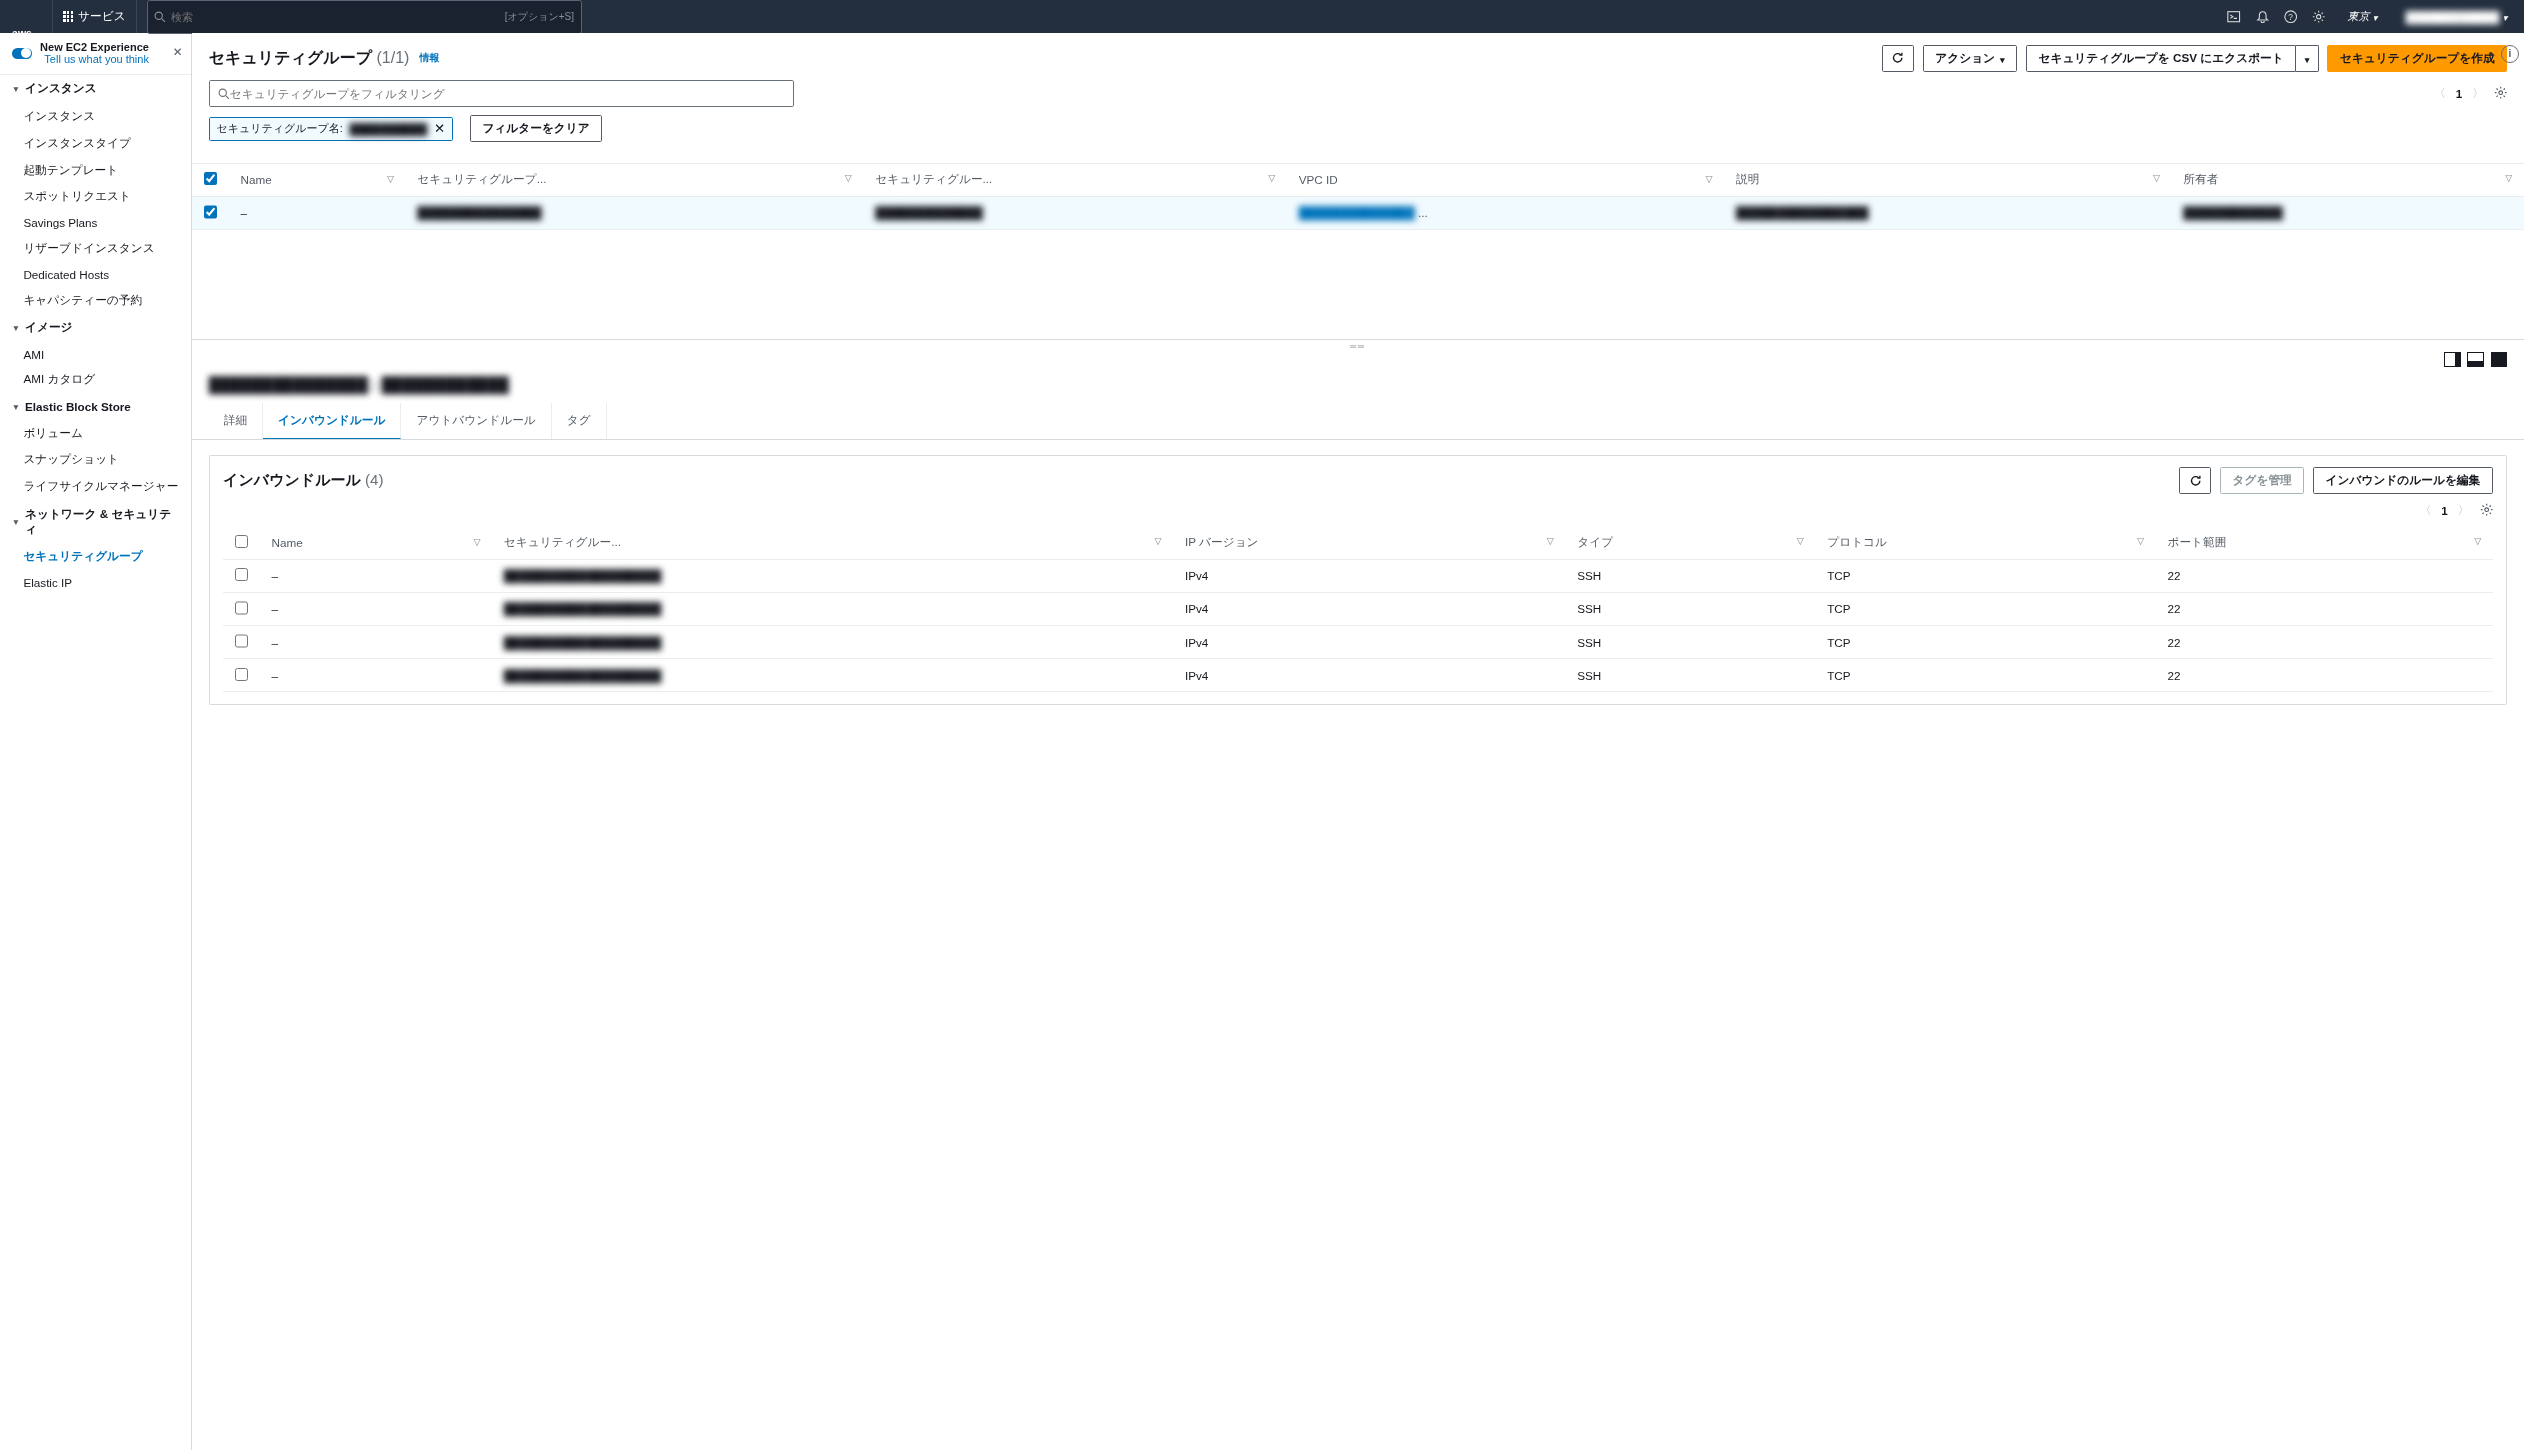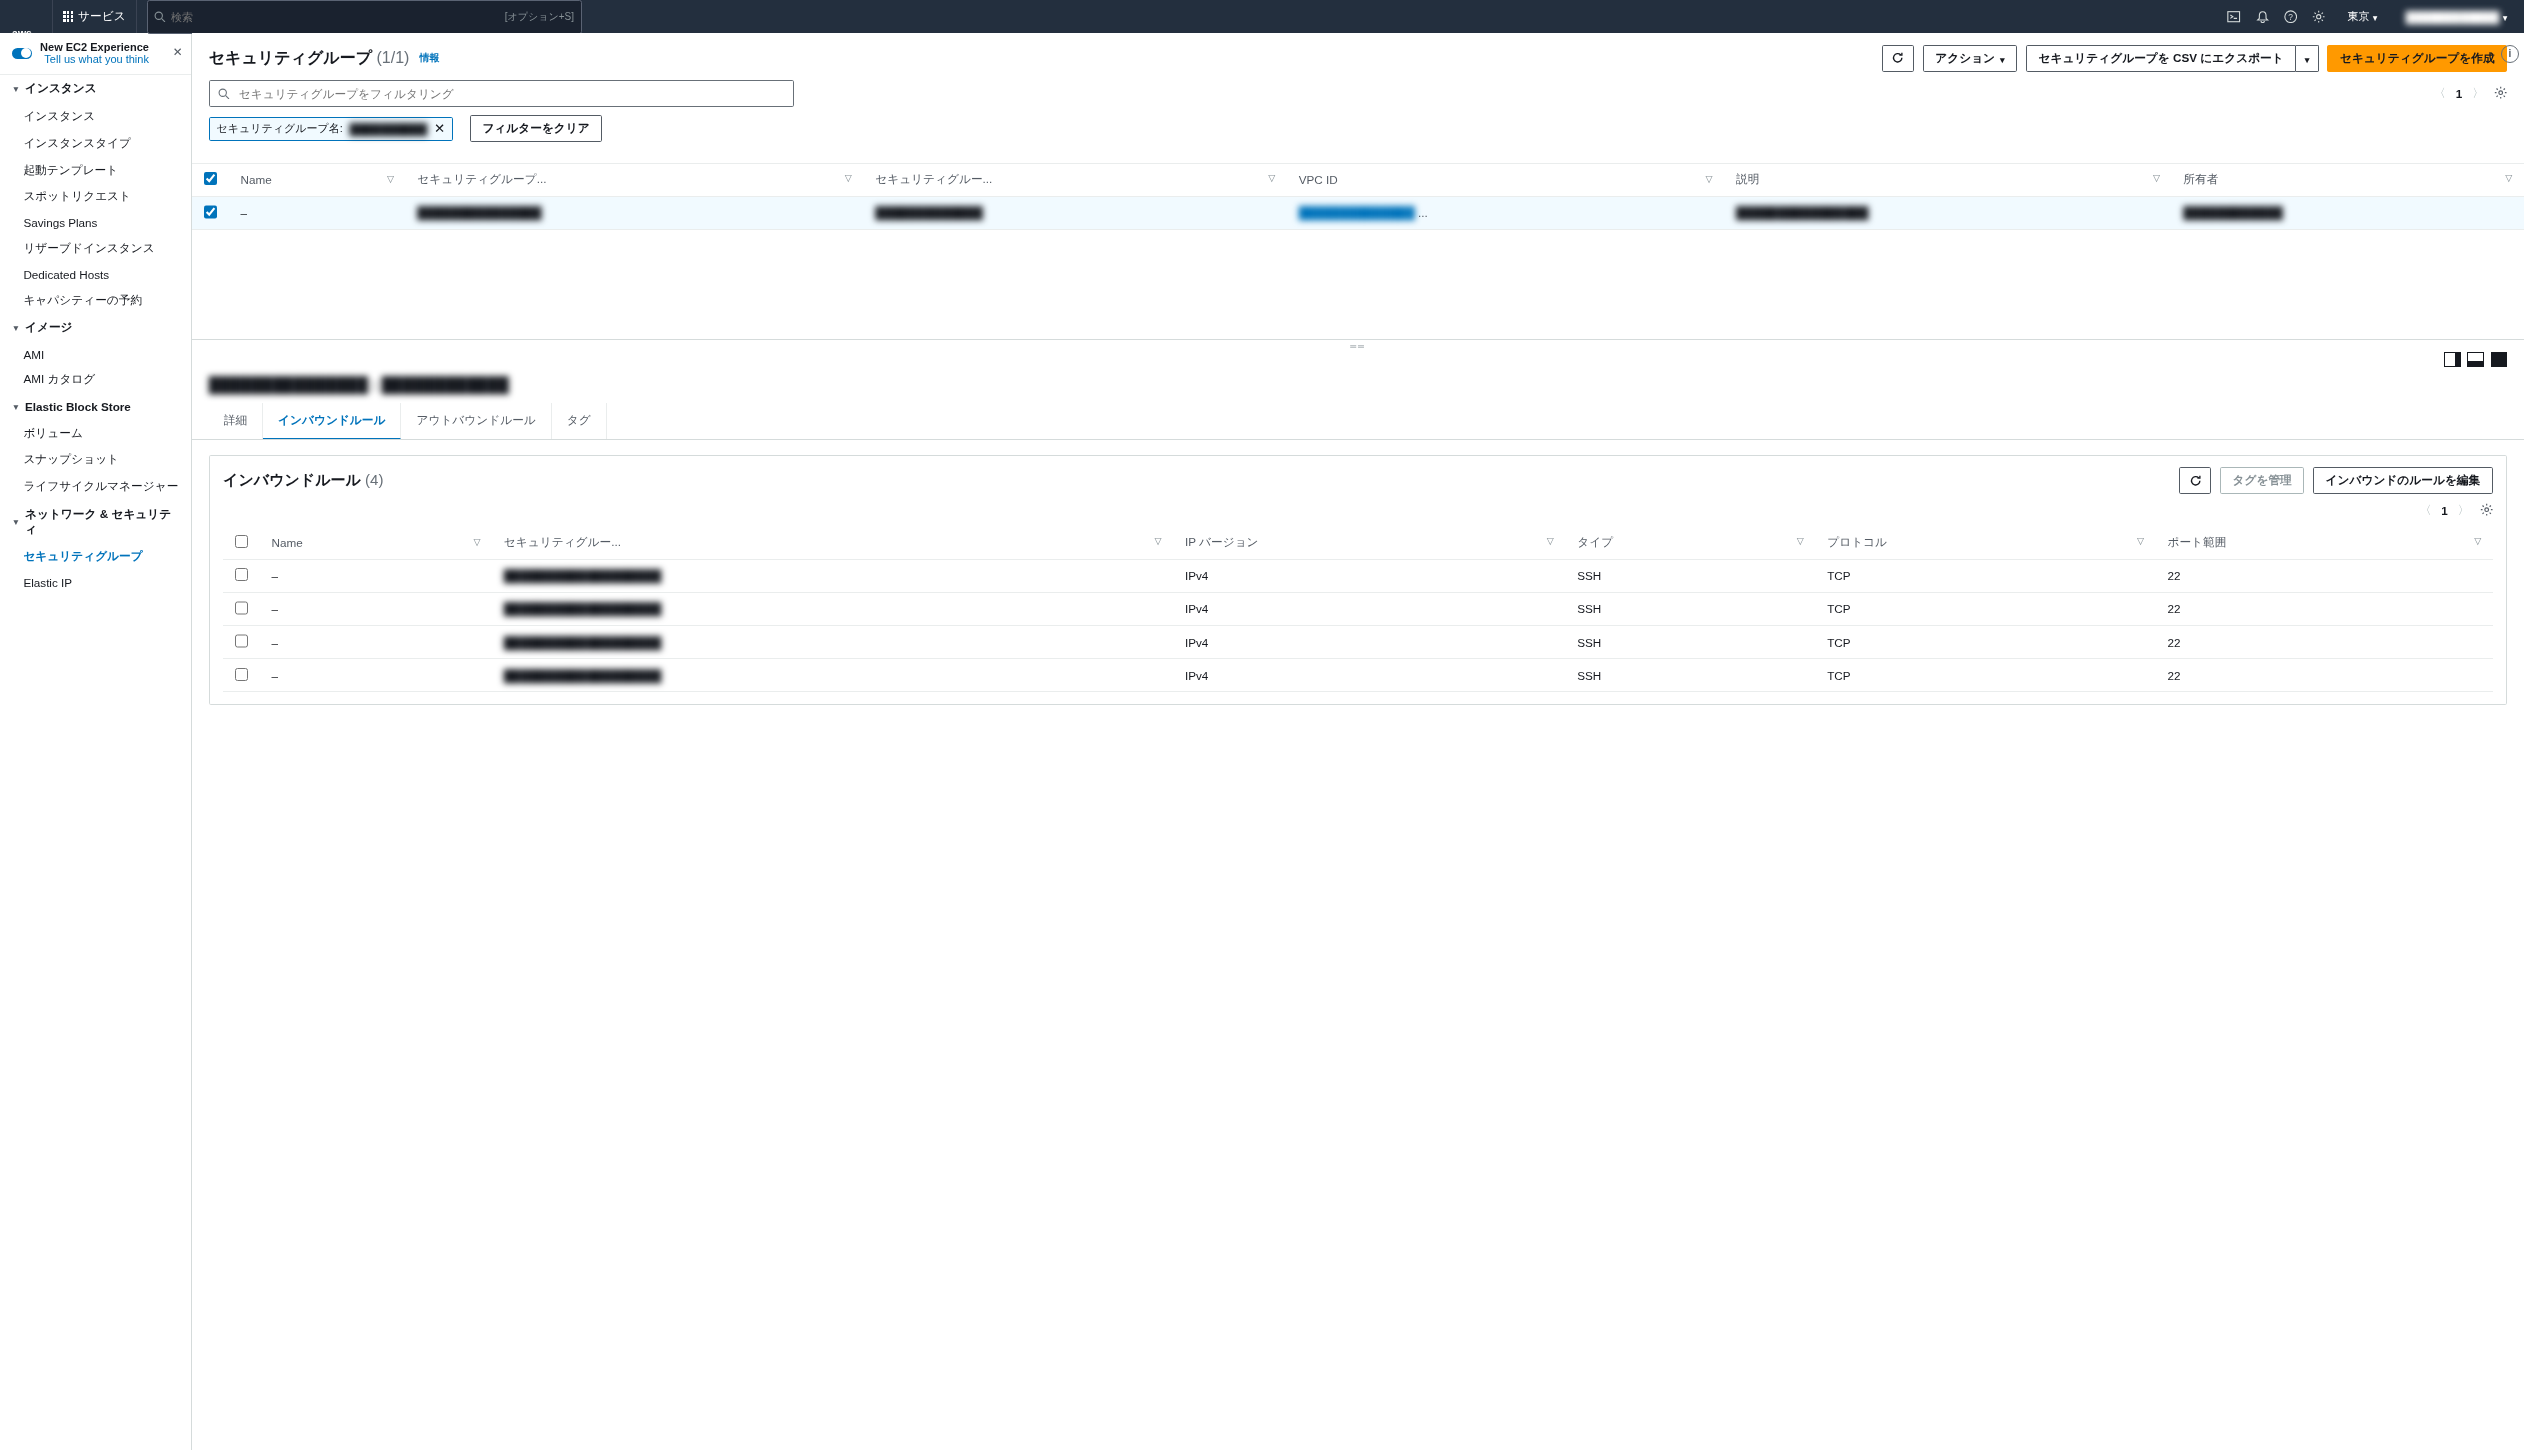--- a/index.html
+++ b/index.html
@@ -10,21 +10,21 @@
 .aws-logo { font-weight: bold; color: #fff; font-size: 13.4px; margin-right: 10px; display: flex; align-items: center; margin-top: 35px; }
 .aws-logo svg { height: 16.7px; }
 .services-btn { display: flex; align-items: center; gap: 5px; padding: 0 10px; height: 100%; border-right: 0.8px solid #3a4353; border-left: 0.8px solid #3a4353; cursor: pointer; }
 .grid-icon { display: grid; grid-template-columns: repeat(3,2.5px); grid-template-rows: repeat(3,2.5px); gap: 1.3px; }
 .grid-icon span { background: #fff; width: 2.5px; height: 2.5px; }
 .search-wrap { flex: 1; max-width: 435px; margin-left: 10px; position: relative; display: flex; align-items: center; background: #1a222f; border: 0.8px solid #5a6373; border-radius: 2.5px; height: 34px; padding: 0 6.7px; }
 .search-wrap input { background: transparent; border: none; outline: none; color: #d5dbdb; font-size: 11px; flex: 1; margin-left: 5px; }
 .search-hint { color: #879196; font-size: 10px; margin-left: auto; }
 .topnav-right { margin-left: auto; display: flex; align-items: center; gap: 15px; }
 .icon-btn-top { color: #d5dbdb; cursor: pointer; display: flex; align-items: center; }
-.region-sel, .account-sel { display: flex; align-items: center; gap: 3.3px; cursor: pointer; font-size: 11px; padding: 0 6.7px; }
+.region-sel, .account-sel { display: flex; align-items: center; gap: 3.3px; cursor: pointer; font-size: 11px; padding: 0 6.7px; font-style: italic; }
 .blurred { filter: blur(3.3px); user-select: none; }
 
 
 .layout { display: flex; height: calc(100vh - 33px); }
 .sidebar { width: 192px; border-right: 0.8px solid #d5dbdb; overflow-y: auto; background: #fff; flex-shrink: 0; }
 .main { flex: 1; overflow: auto; position: relative; background: #fff; }
 
 
 .exp-toggle { padding: 8.4px 11.7px; border-bottom: 0.8px solid #eaeded; display: flex; align-items: center; gap: 8.4px; position: relative; }
 .toggle-sw { width: 20px; height: 11.7px; background: #0073bb; border-radius: 5.9px; position: relative; flex-shrink: 0; }
@@ -48,21 +48,21 @@
 .header-actions { margin-left: auto; display: flex; gap: 8.4px; align-items: center; }
 
 .btn { border: 0.8px solid #545b64; background: #fff; color: #16191f; padding: 4.2px 11.7px; font-size: 11.7px; border-radius: 1.7px; cursor: pointer; display: inline-flex; align-items: center; gap: 5px; font-weight: bold; height: 27px; }
 .btn.icon-only { padding: 4.2px 8.4px; }
 .btn.primary { background: #ff9900; border-color: #ff9900; color: #16191f; font-weight: bold; }
 .btn.split-main { border-radius: 1.7px 0 0 1.7px; }
 .btn.split-caret { border-radius: 0 1.7px 1.7px 0; border-left: none; padding: 4.2px 8.4px; }
 .btn.muted { color: #879196; border-color: #aab7b8; }
 
 .search-box { display: flex; align-items: center; border: 0.8px solid #687078; border-radius: 1.7px; padding: 4.2px 8.4px; width: 585px; height: 27px; }
-.search-box input { border: none; outline: none; flex: 1; font-size: 11.7px; margin-left: 9px; }
+.search-box input { border: none; outline: none; flex: 1; font-size: 11.7px; margin-left: 0; }
 .filter-row { display: flex; align-items: center; gap: 10px; margin-top: 6.7px; }
 .pagination { margin-left: auto; display: flex; align-items: center; gap: 10px; }
 .page-arrow { color: #aab7b8; cursor: pointer; font-size: 11.7px; }
 .page-num { font-weight: bold; }
 .gear { color: #545b64; cursor: pointer; }
 
 .filter-chip { border: 1.3px solid #0073bb; background: #f1faff; padding: 3.3px 6.7px; font-size: 11px; display: inline-flex; align-items: center; gap: 6.7px; border-radius: 1.7px; }
 .filter-chip .x { cursor: pointer; font-size: 13.4px; color: #16191f; }
 .chip-row { display: flex; gap: 16.7px; margin-top: 8.4px; align-items: center; }
 

